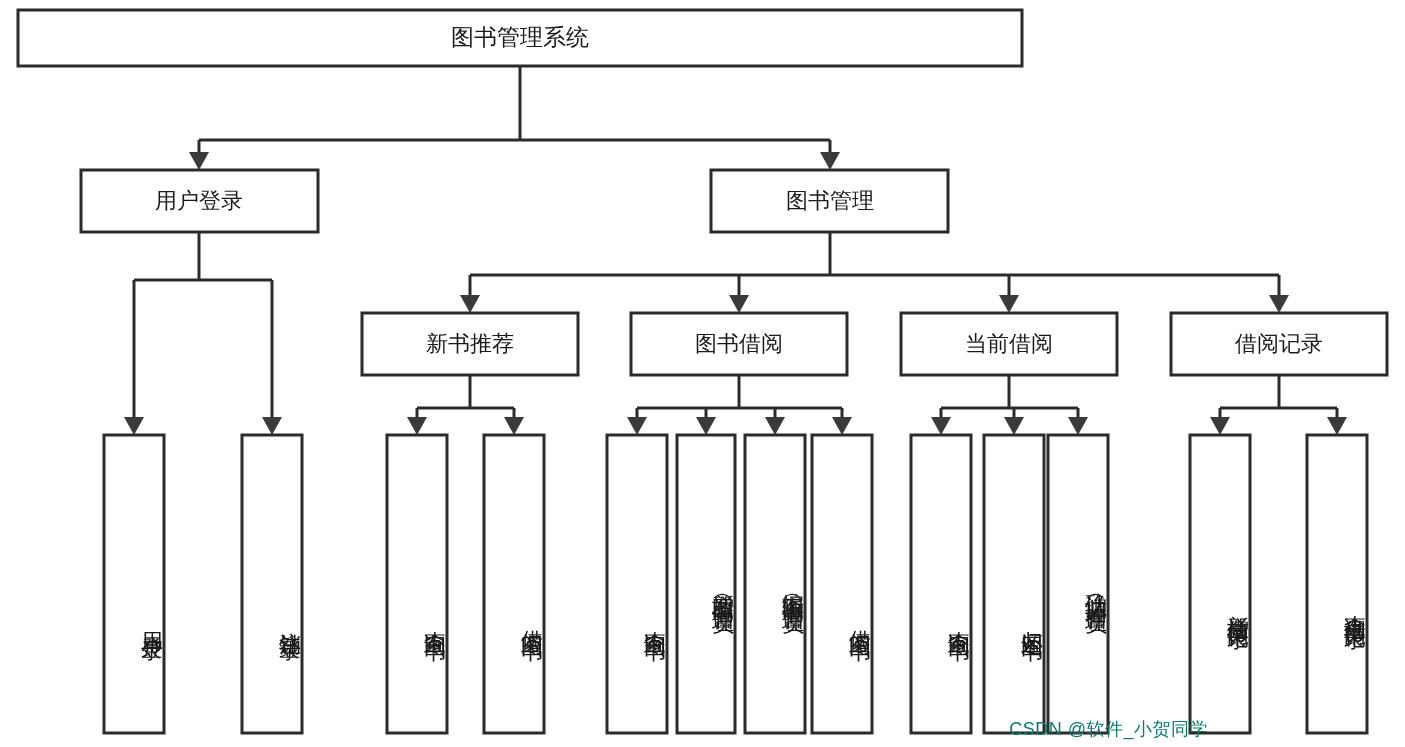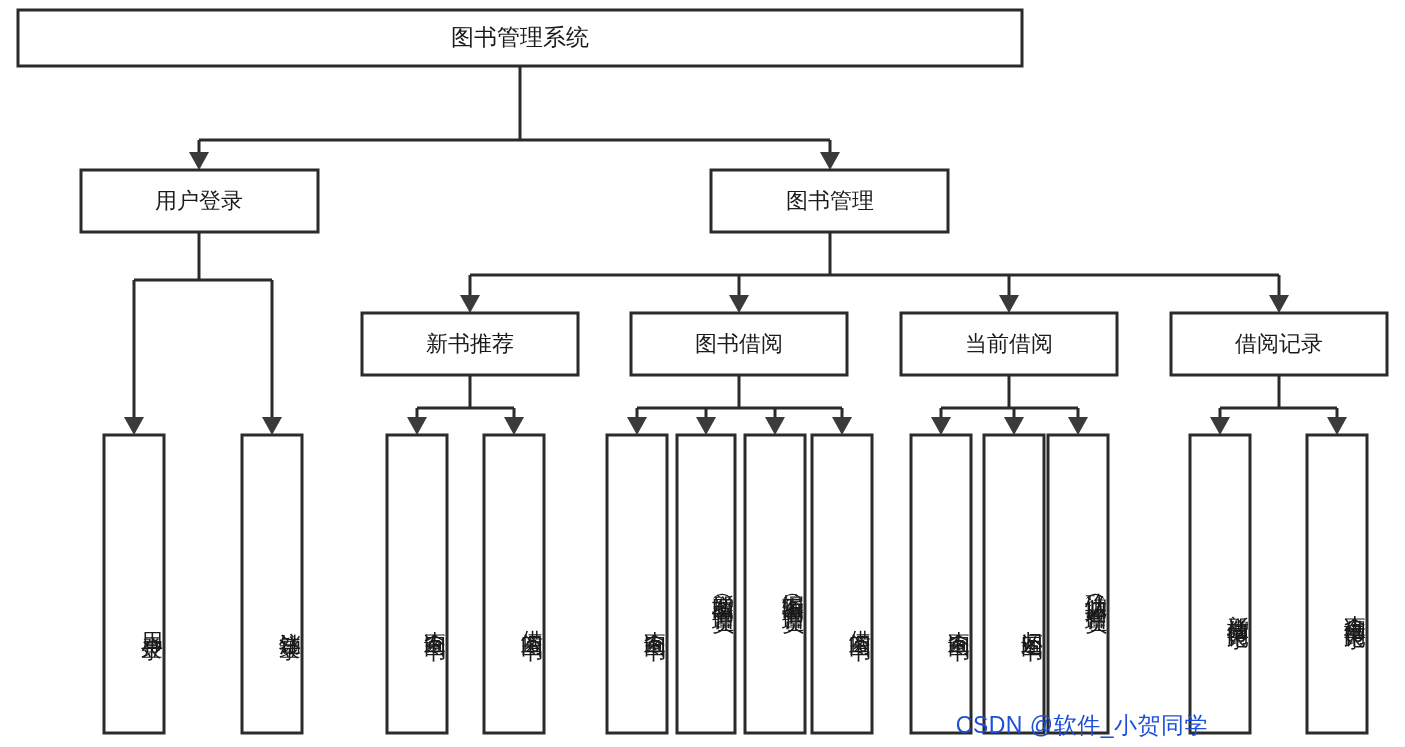--- a/index.html
+++ b/index.html
@@ -64,22 +64,22 @@
     align-items: flex-start;
     justify-content: center;
     white-space: nowrap;
     pointer-events: none;
   }
   .watermark {
     position: absolute;
     right: 8px;
     bottom: 6px;
     font-family: "Liberation Sans", "DejaVu Sans", sans-serif;
-    font-size: 23px;
-    color: #1d4ed8;
+    font-size: 18px;
+    color: #0f766e;
     letter-spacing: 0.5px;
     white-space: nowrap;
   }
 </style>
 </head>
 <body>
 
 <div id="diagram-root">
 
   <svg class="diagram-canvas" viewBox="0 0 1405 747" xmlns="http://www.w3.org/2000/svg">

